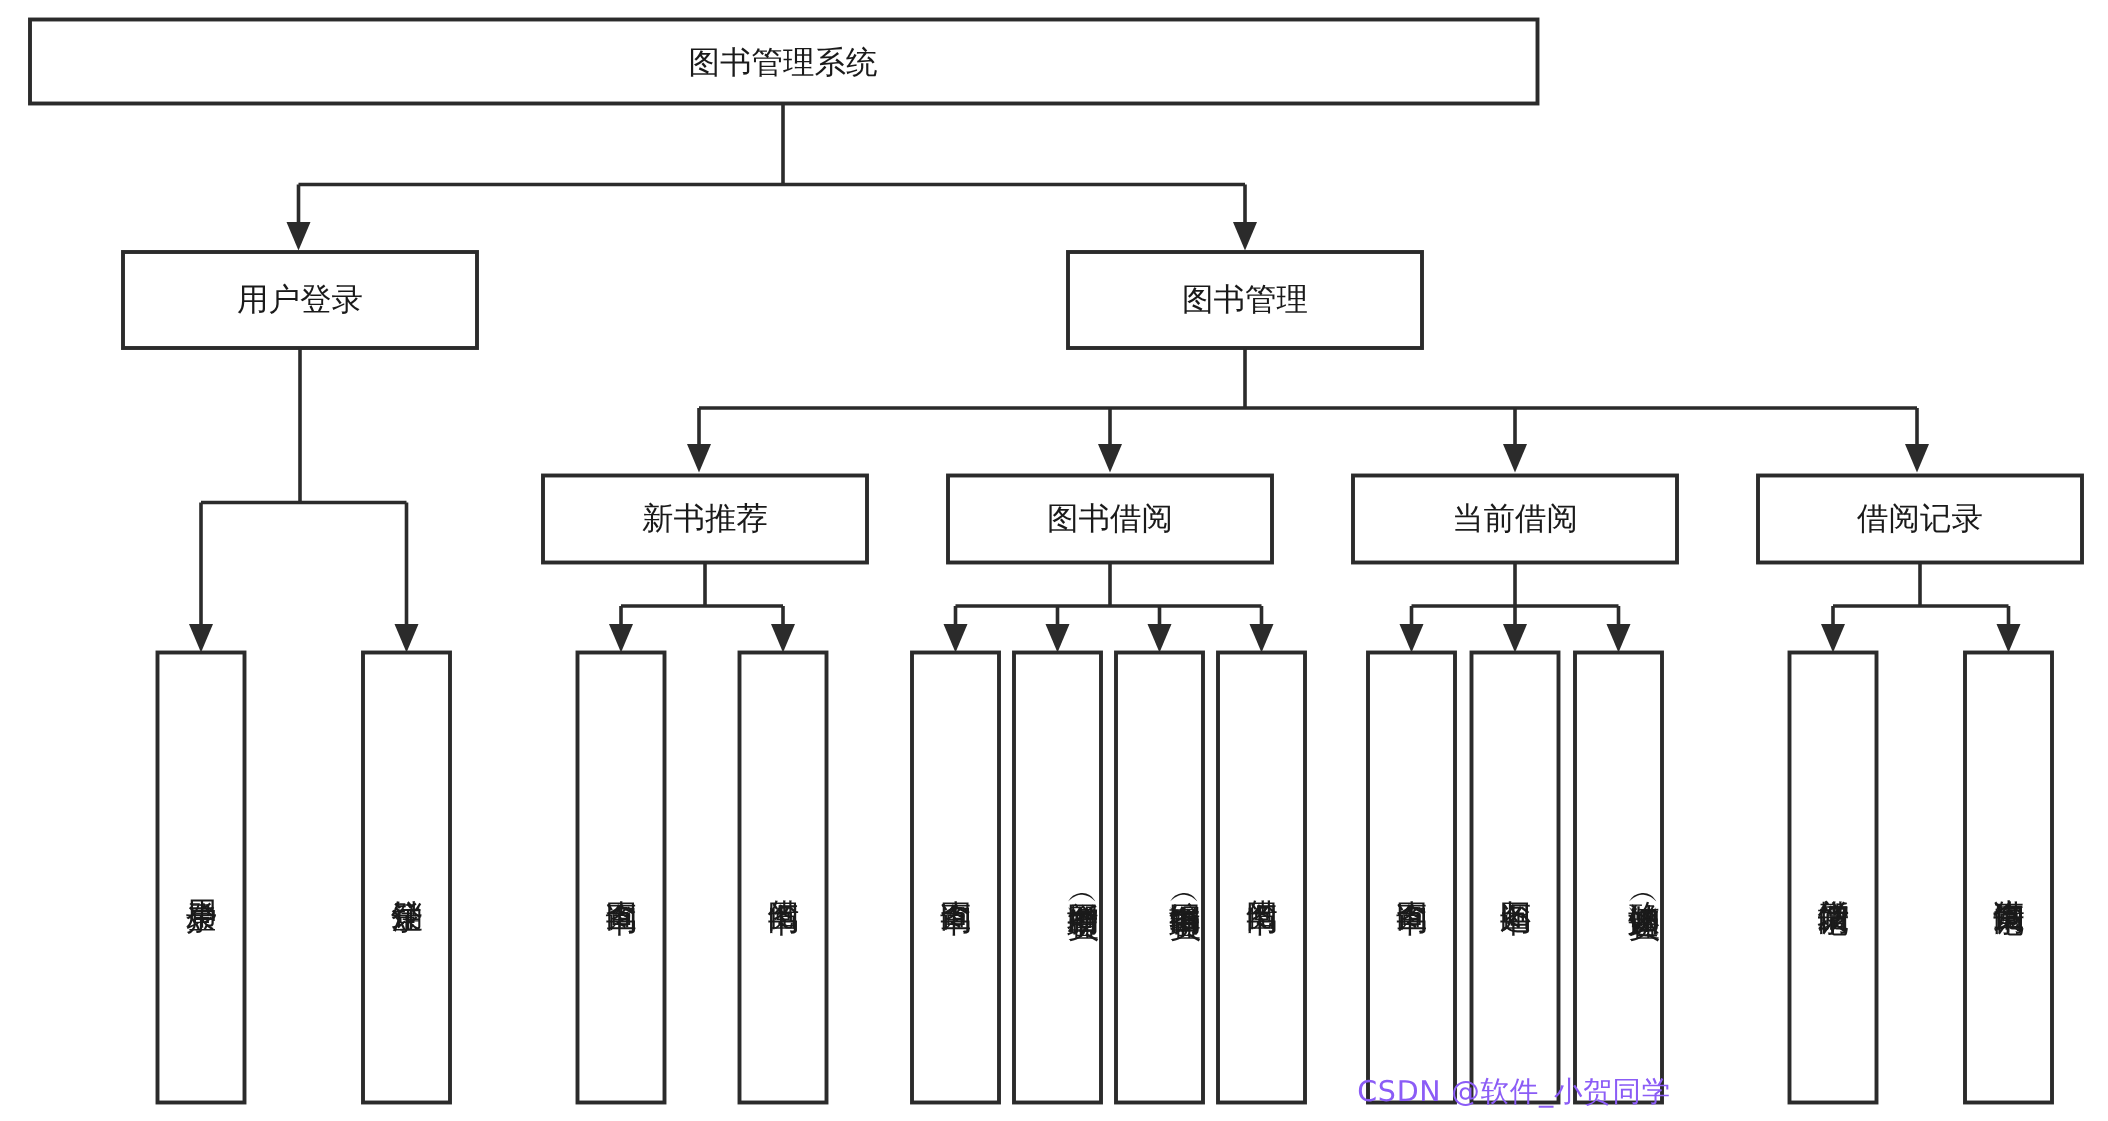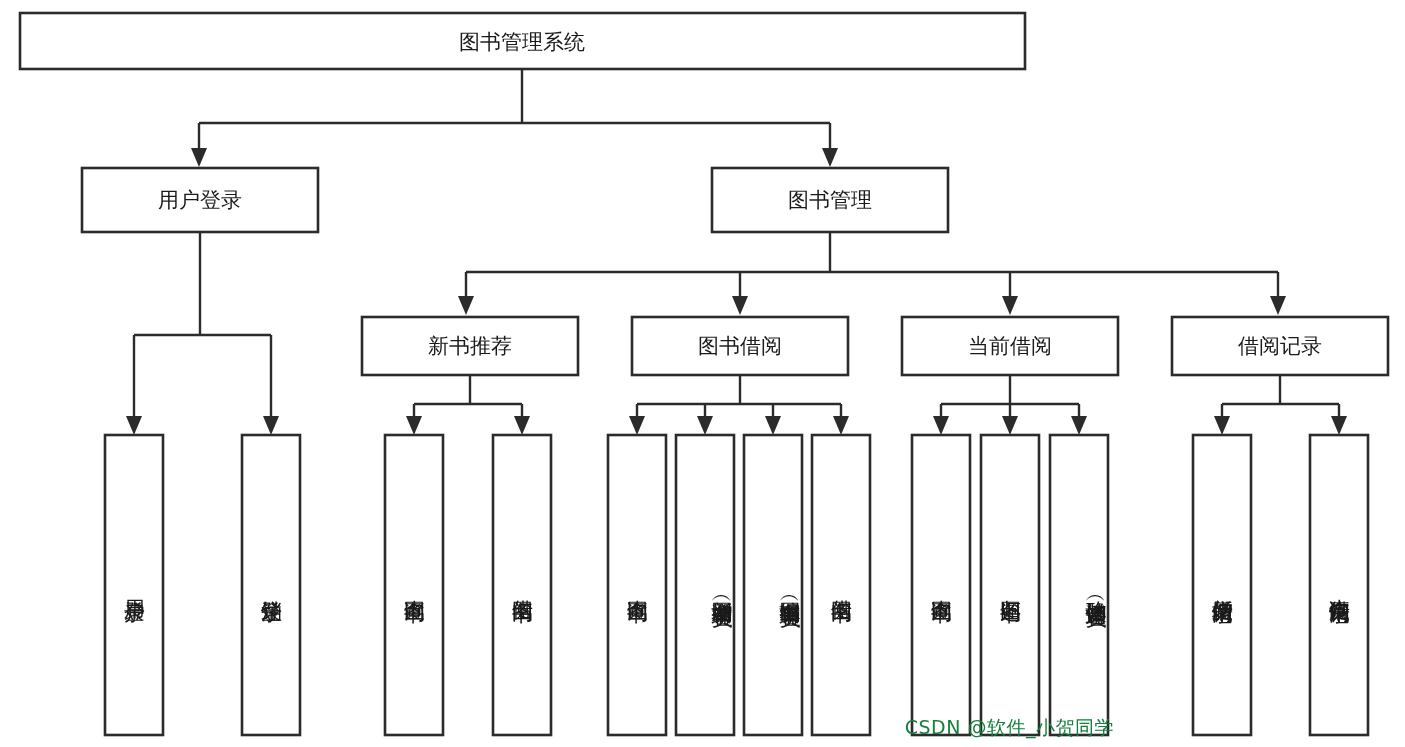--- a/index.html
+++ b/index.html
@@ -66,21 +66,21 @@
   }
   .leaf-label.centered {
     align-items: center;
   }
   .watermark {
     position: absolute;
     right: 10px;
     bottom: 6px;
     font-family: "DejaVu Sans", "Liberation Sans", sans-serif;
     font-size: 19px;
-    color: #15803d;
+    color: #8b5cf6;
     white-space: nowrap;
     letter-spacing: 0.5px;
   }
 </style>
 </head>
 <body>
 
 <div id="diagram-root">
 
   <svg class="diagram-svg" viewBox="0 0 1405 747" xmlns="http://www.w3.org/2000/svg">

